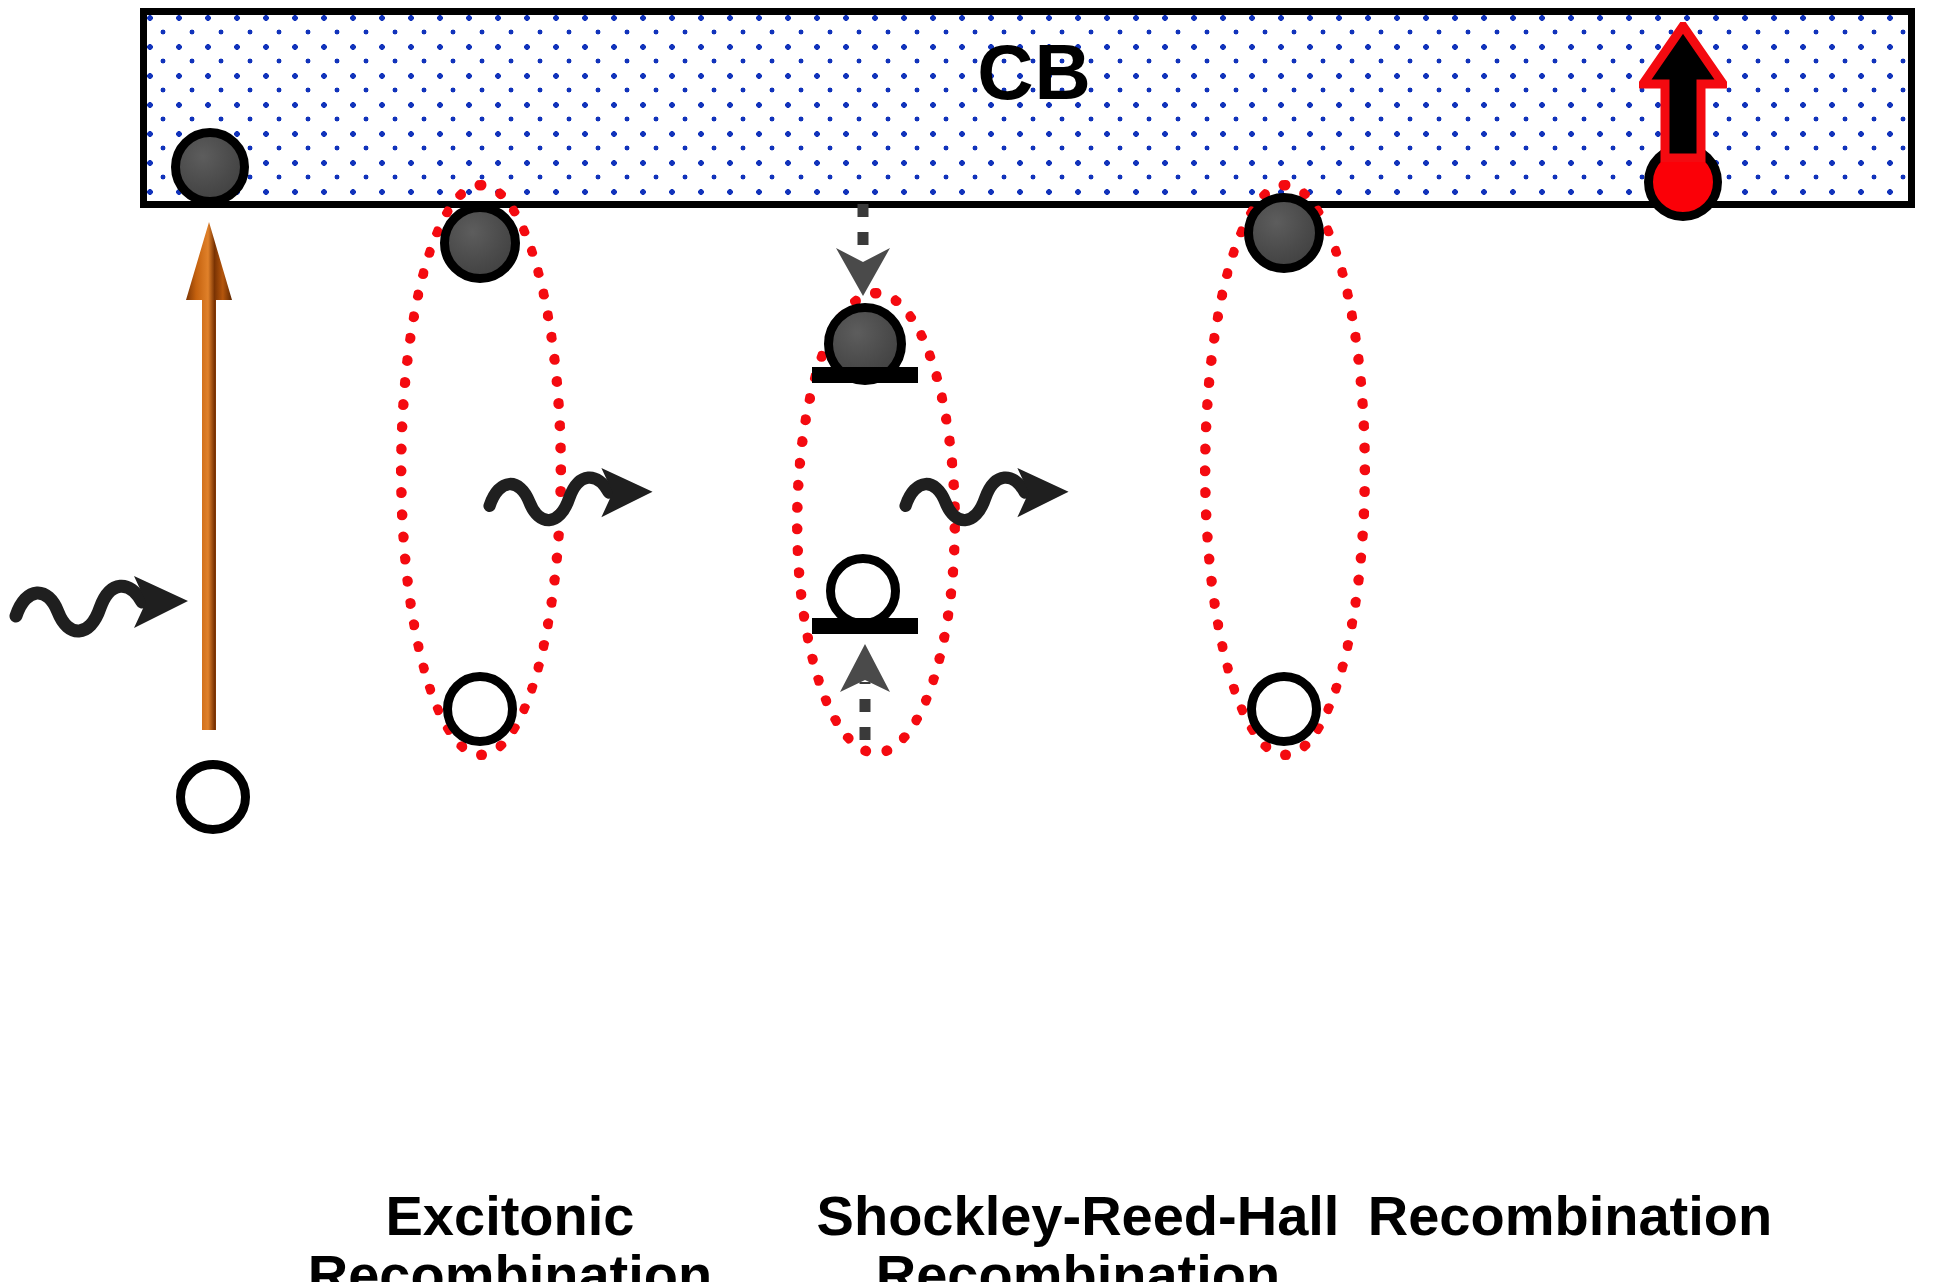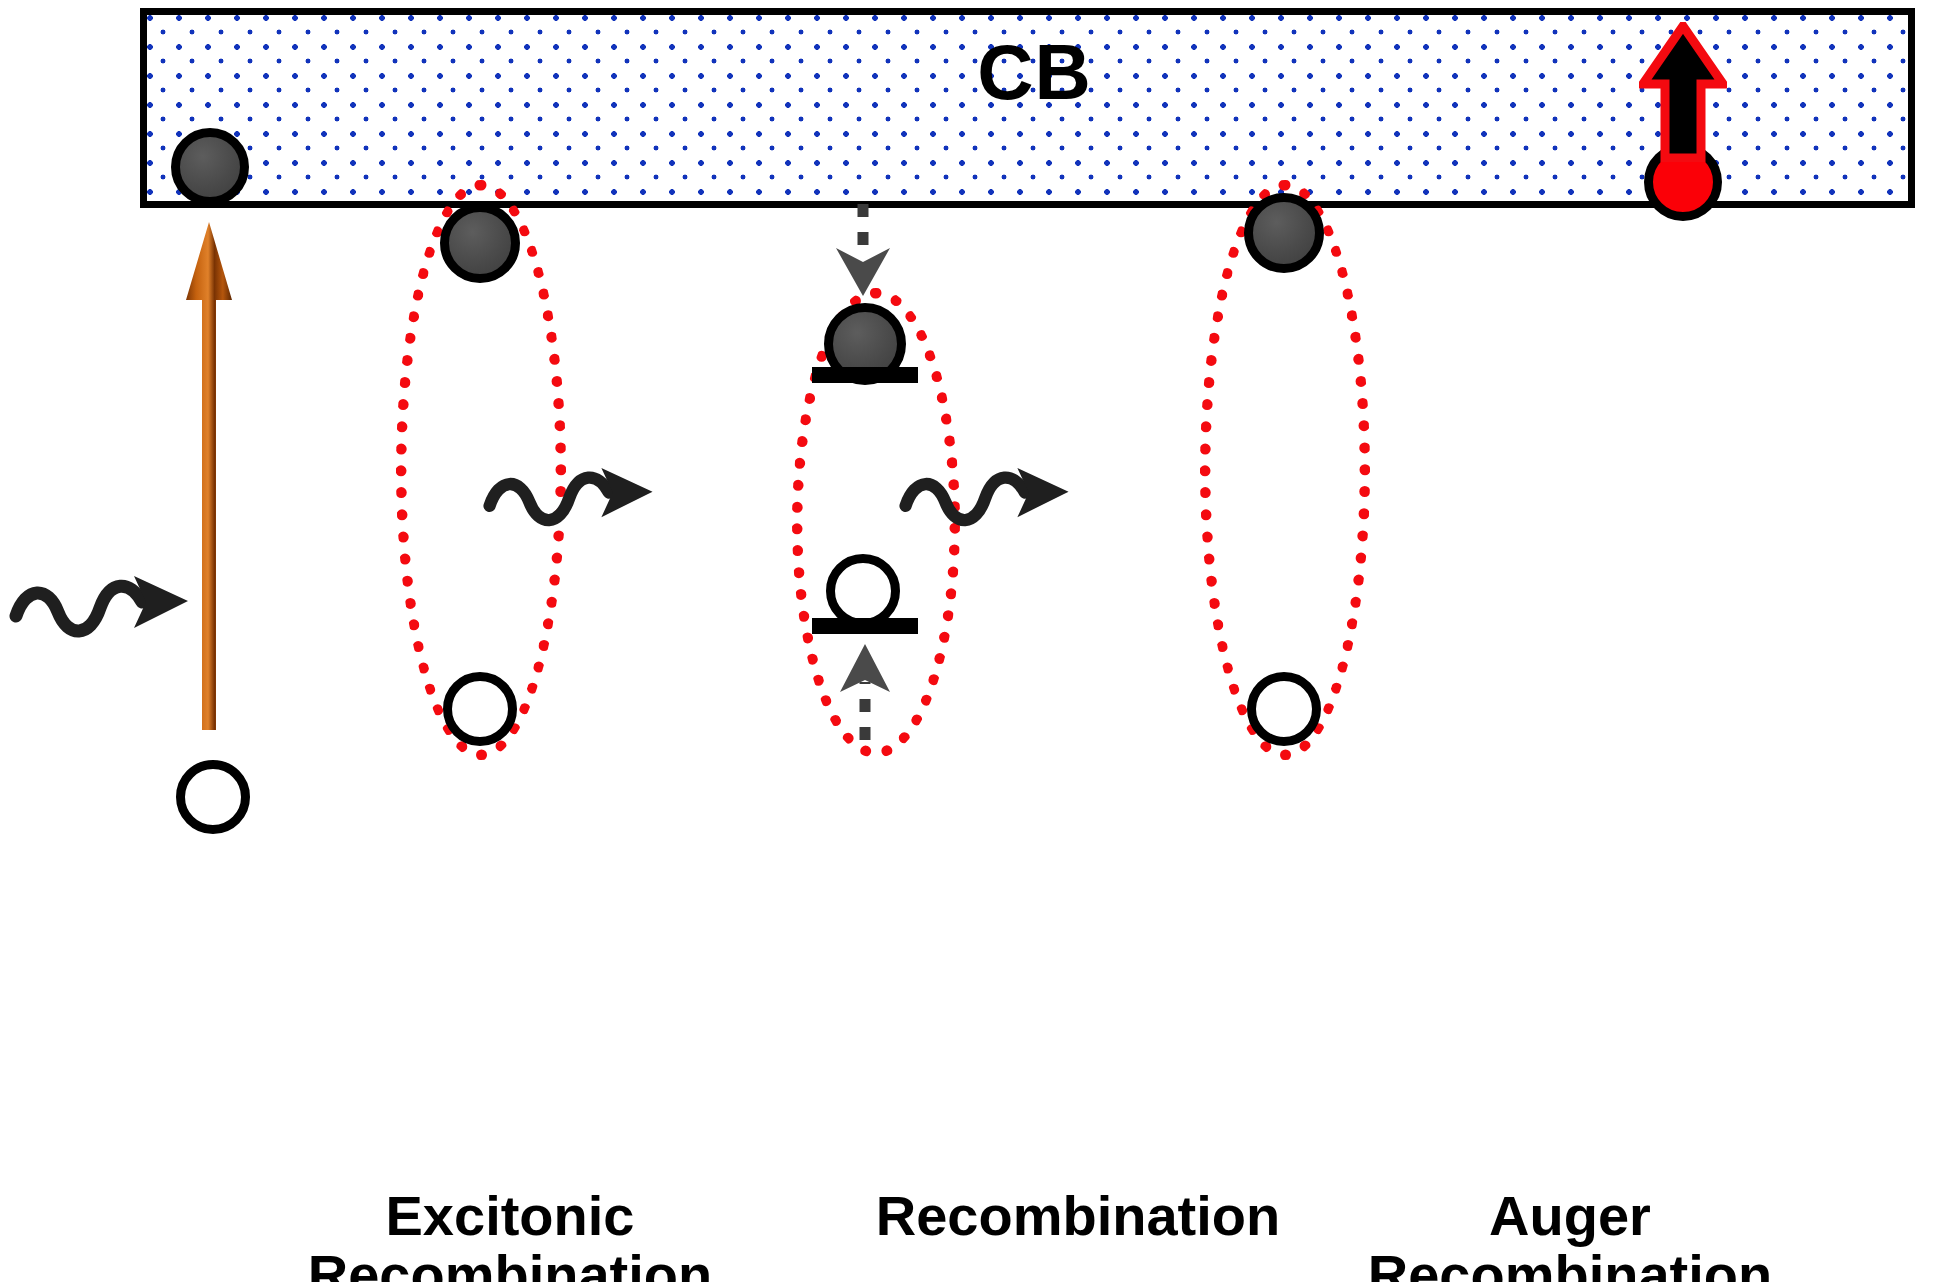--- a/index.html
+++ b/index.html
@@ -134,21 +134,21 @@
   <svg id="auger-arrow" viewBox="0 0 88 140">
     <polygon points="44,4 84,62 62,62 62,136 26,136 26,62 4,62" fill="#000000" stroke="#f40a10" stroke-width="9" stroke-linejoin="miter"></polygon>
   </svg>
 
   <div class="caption" style="left:300px;top:1186px;width:420px;">
     <span>Excitonic</span>
     <span>Recombination</span>
   </div>
 
   <div class="caption" style="left:768px;top:1186px;width:620px;">
+    <span>Shockley-Reed-Hall</span>
     <span>Recombination</span>
   </div>
 
   <div class="caption" style="left:1340px;top:1186px;width:460px;">
-    <span>Auger</span>
     <span>Recombination</span>
   </div>
 
 </div>
 
 </body></html>

